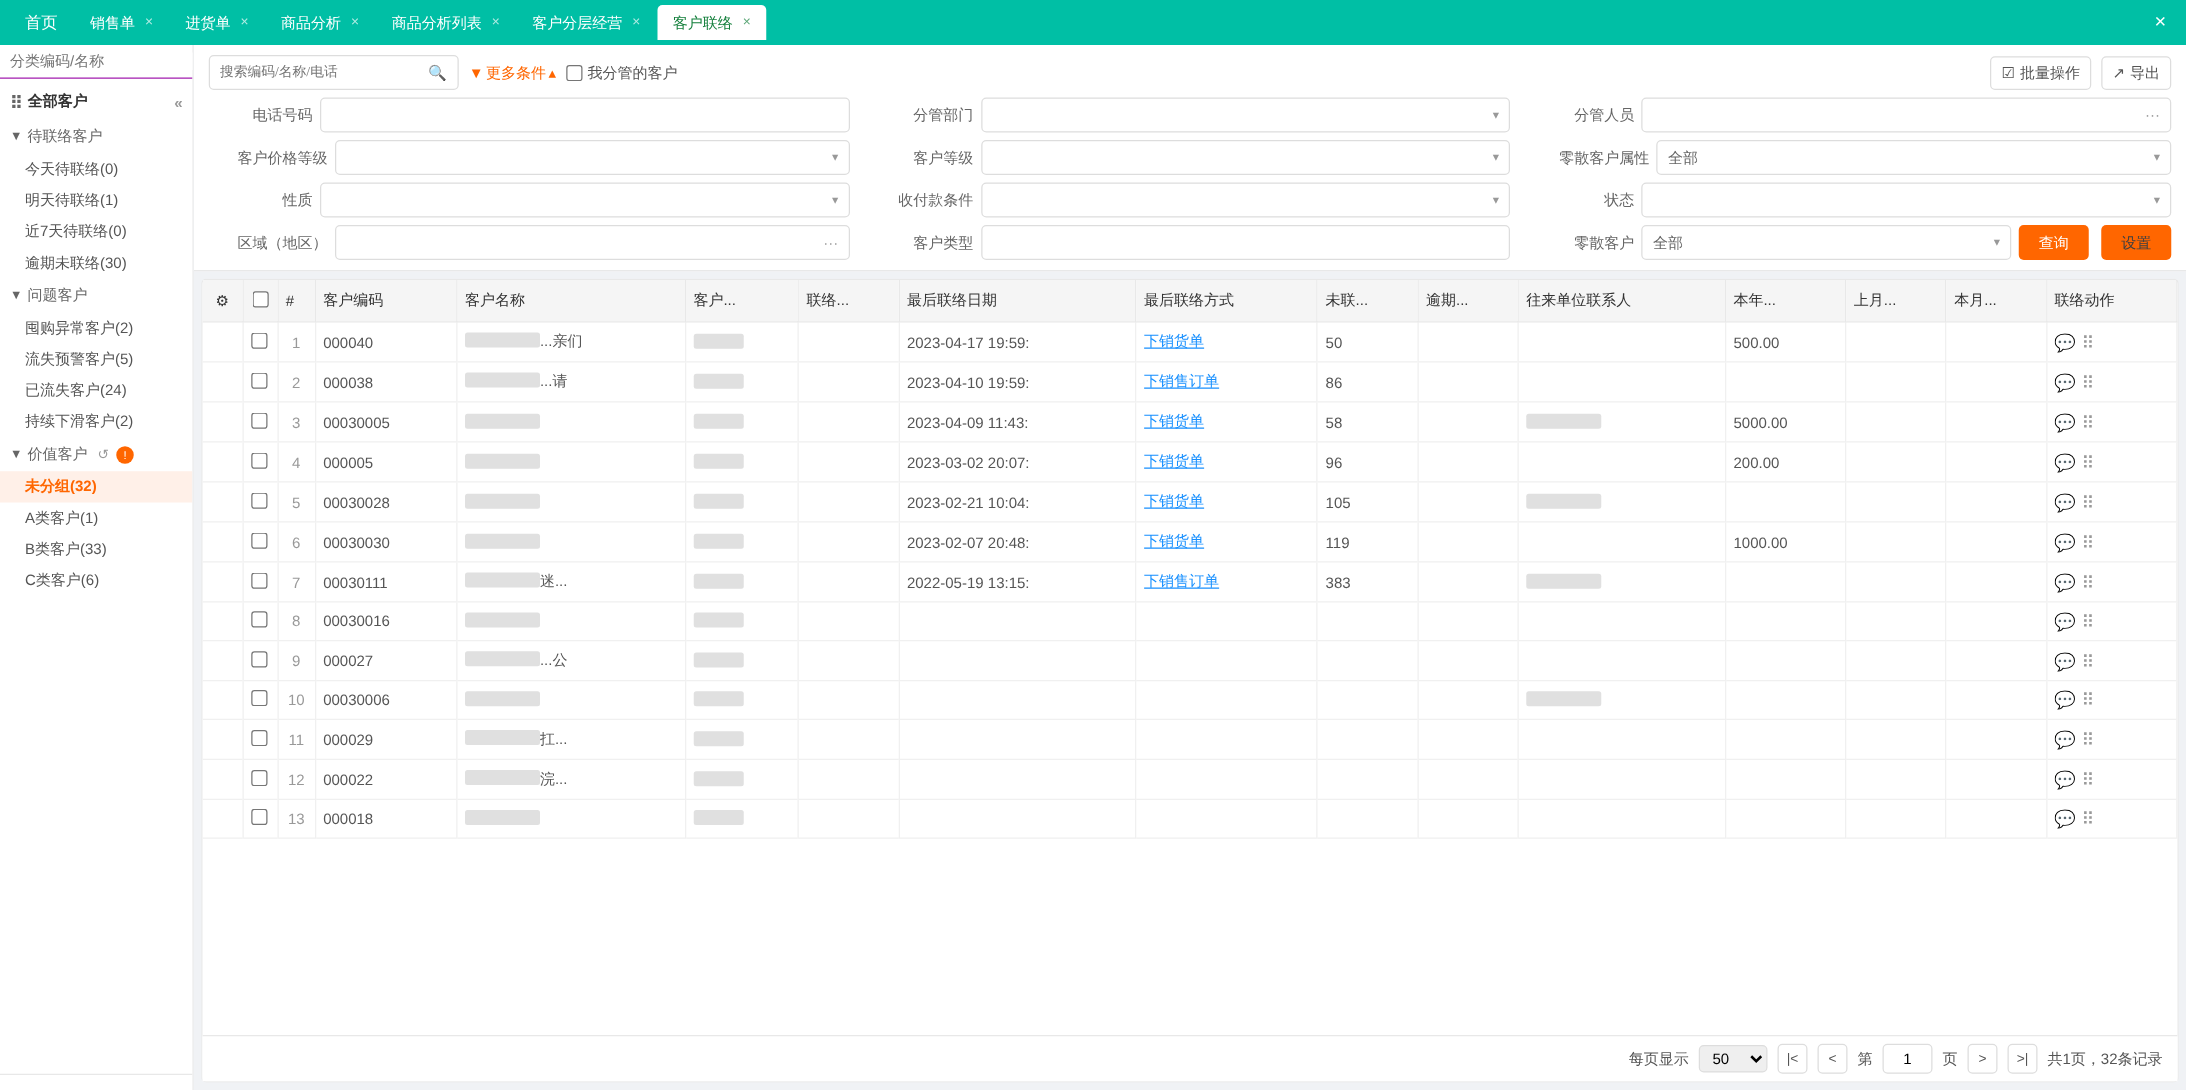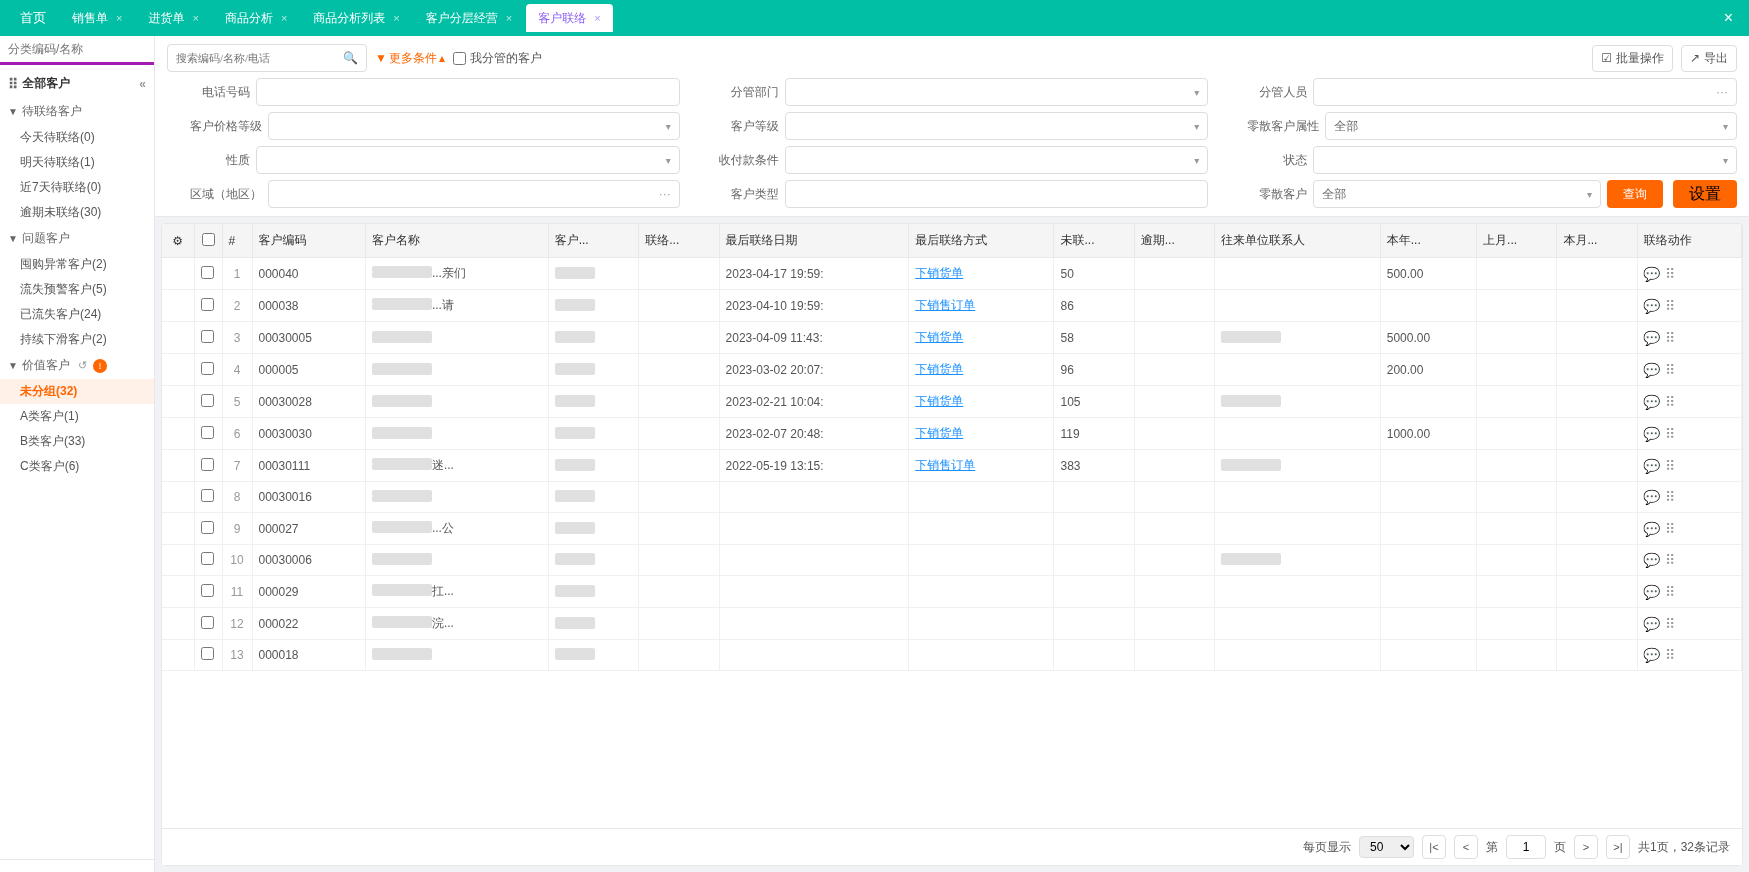--- a/index.html
+++ b/index.html
@@ -21,21 +21,21 @@
       height: 28px;
       color: #fff;
       cursor: pointer;
       border-radius: 4px 4px 0 0;
       font-size: 13px;
       gap: 4px;
       position: relative;
     }
     .nav-tab.active {
       background: #fff;
-      color: #8b5cf6;
+      color: #15803d;
     }
     .nav-tab .close-x {
       font-size: 11px;
       margin-left: 4px;
       opacity: 0.7;
     }
     .nav-home {
       color: #fff;
       padding: 0 12px;
       font-size: 13px;
@@ -61,21 +61,21 @@
       background: #fff;
       border-right: 1px solid #e8e8e8;
       display: flex;
       flex-direction: column;
       overflow: hidden;
     }
     .sidebar-search {
       display: flex;
       align-items: flex-end;
       padding: 6px 8px;
-      border-bottom: 3px solid #a21caf;
+      border-bottom: 1px solid #a21caf;
       gap: 4px;
     }
     .sidebar-search input {
       flex: 1;
       border: none;
       outline: none;
       font-size: 12px;
       color: #666;
     }
     .sidebar-content {
@@ -241,26 +241,26 @@
       color: #fff;
       border: none;
       border-radius: 4px;
       padding: 4px 16px;
       cursor: pointer;
       font-size: 12px;
       height: 28px;
     }
     .reset-btn {
       background: #ff6600;
-      color: #000000;
+      color: #404040;
       border: none;
       border-radius: 4px;
       padding: 4px 16px;
       cursor: pointer;
-      font-size: 16px;
+      font-size: 12px;
       height: 28px;
     }
     table {
       width: 100%;
       border-collapse: collapse;
       font-size: 12px;
     }
     thead tr {
       background: #f5f5f5;
       position: sticky;

